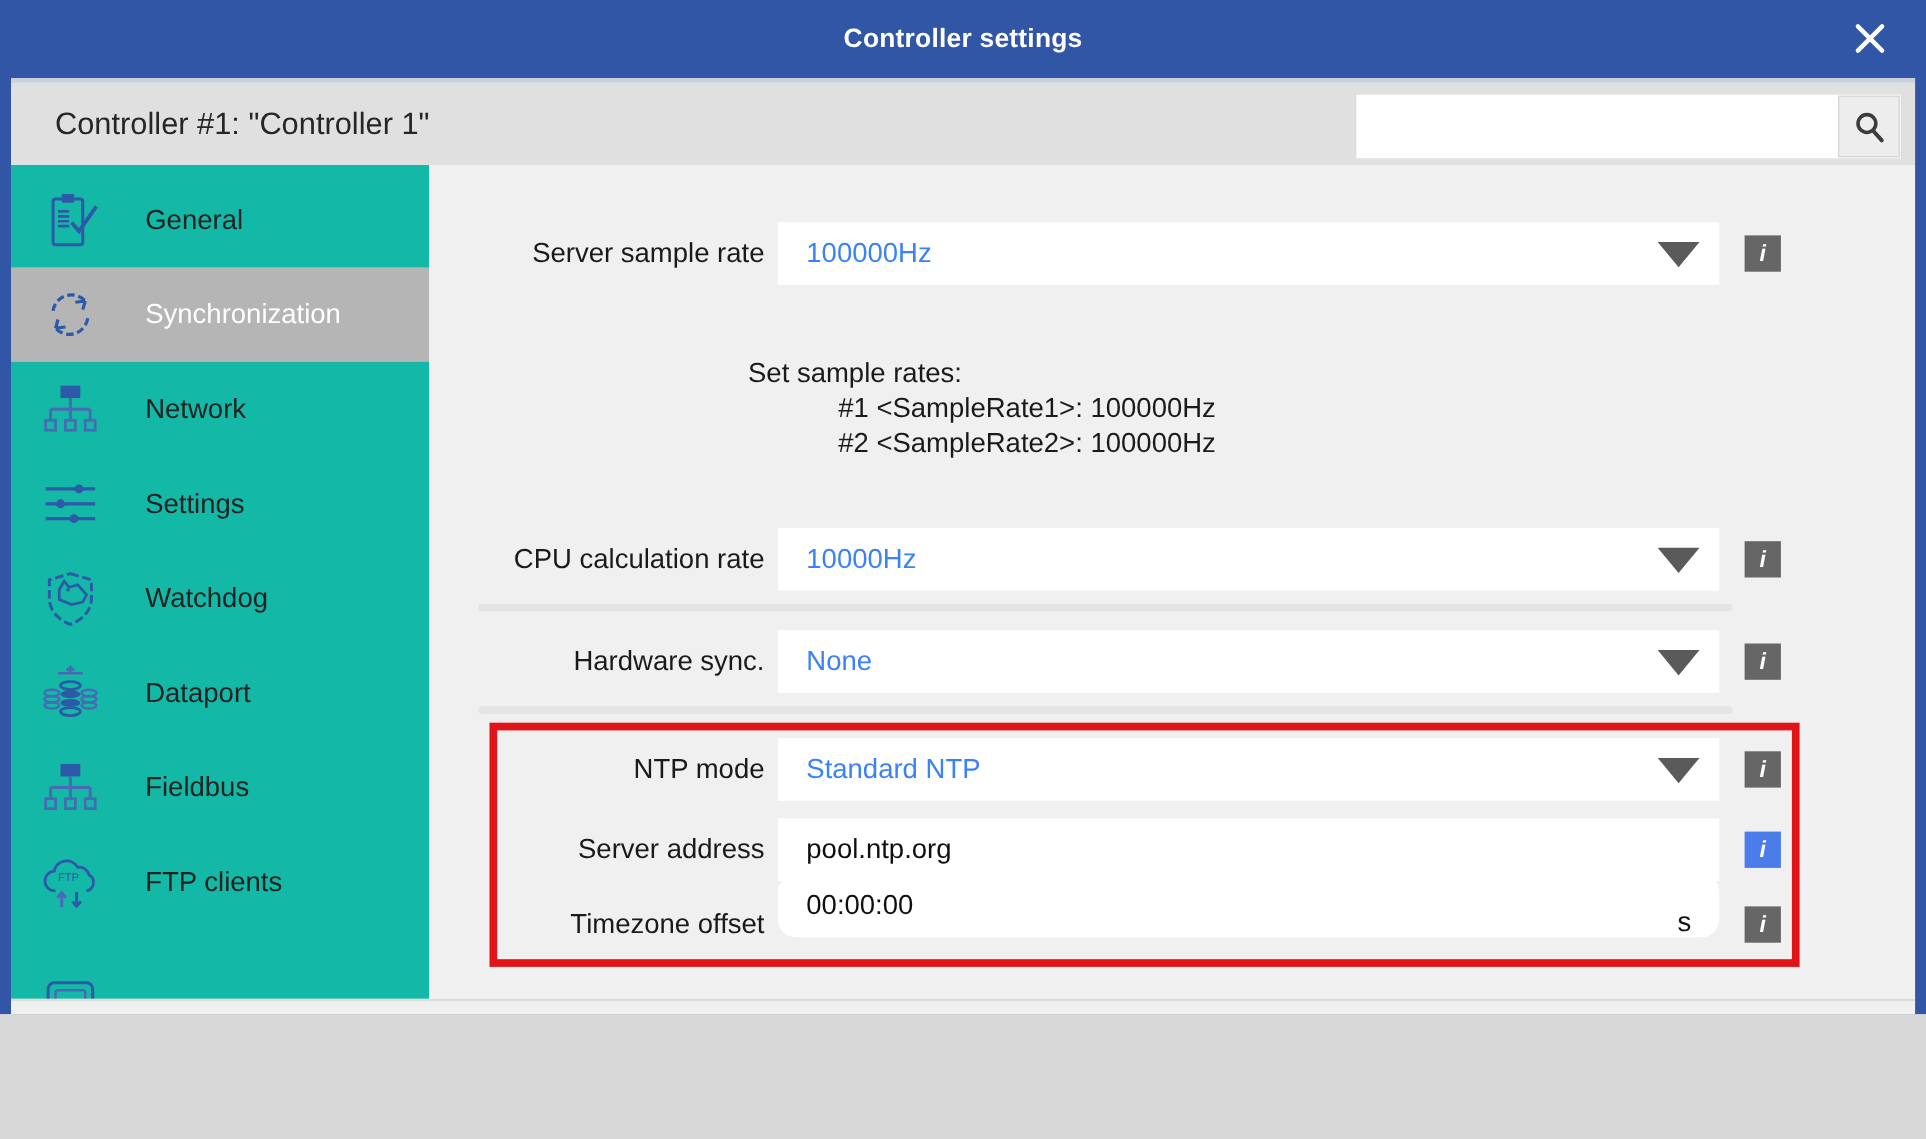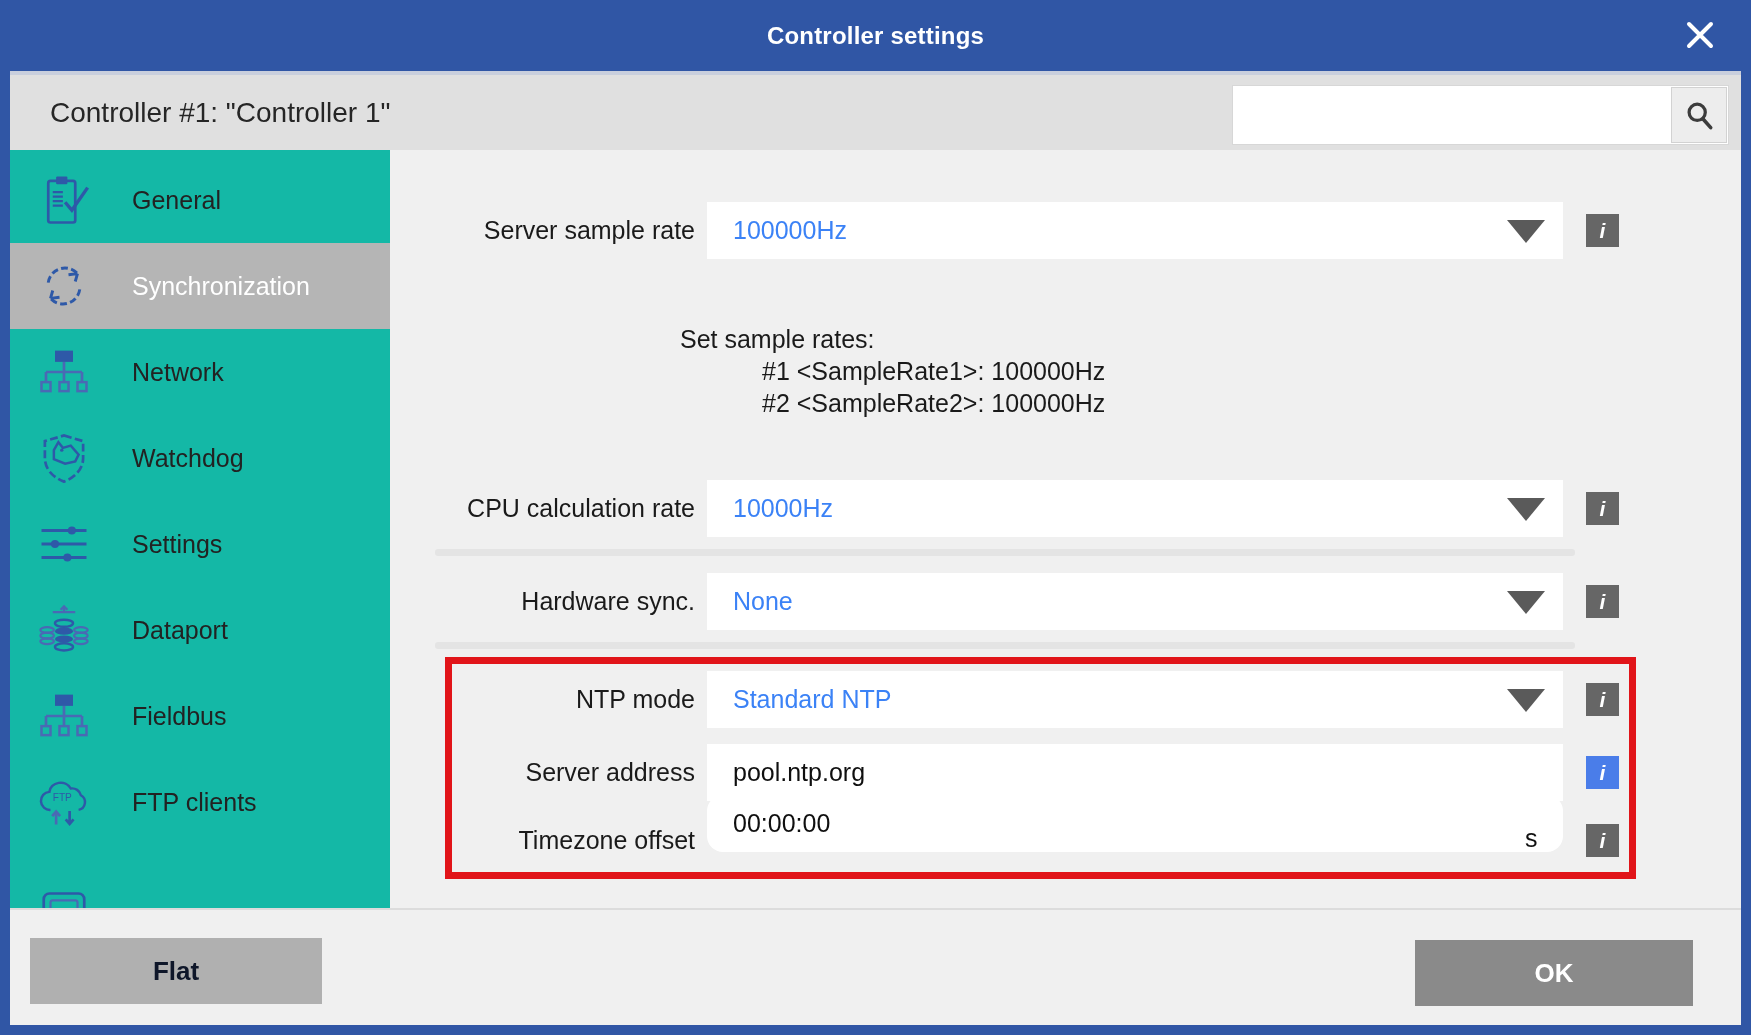--- a/index.html
+++ b/index.html
@@ -1,16 +1,16 @@
 <!DOCTYPE html>
 <html><head>
 <meta charset="utf-8">
 <style>
   html,body{margin:0;padding:0;background:#d8d8d8;font-family:"Liberation Sans","DejaVu Sans",sans-serif;}
-  .window{position:relative;width:1751px;height:1035px;background:#3056a5;overflow:hidden;}
+  .window{position:relative;width:1751px;height:922px;background:#3056a5;overflow:hidden;}
 
   
   .titlebar{position:absolute;left:0;top:0;width:100%;height:71px;background:#3056a5;display:flex;align-items:center;justify-content:center;}
   .titlebar .ttl{color:#fff;font-size:24px;font-weight:bold;letter-spacing:.2px;}
   .closebtn{position:absolute;right:30px;top:14px;width:42px;height:42px;display:flex;align-items:center;justify-content:center;cursor:pointer;}
 
   
   .inner{position:absolute;left:10px;top:71px;width:1731px;height:954px;background:#f0f0f0;overflow:hidden;}
 
   
@@ -113,38 +113,38 @@
             <rect x="20" y="33" width="8" height="8" fill="none" stroke="#4a69b4" stroke-width="2.2"></rect>
             <rect x="36" y="33" width="8" height="8" fill="none" stroke="#4a69b4" stroke-width="2.2"></rect>
           </svg>
         </span>
         <span class="lbl">Network</span>
       </div>
 
       <div class="srow">
         <span class="icon">
           <svg width="54" height="54" viewBox="0 0 48 48">
-            <path d="M24 4 L41 9 V24 C41 34 33.5 41.5 24 45 C14.5 41.5 7 34 7 24 V9 Z" fill="none" stroke="#2e59a8" stroke-width="2.4" stroke-dasharray="7 3"></path>
-            <path d="M15 17 l4 -7 l4 5 l7 -2 l7 8 l-3 6 l-9 2 l-10 -4 z" fill="none" stroke="#2e59a8" stroke-width="2.2"></path>
-            <circle cx="22" cy="17" r="1.5" fill="#2e59a8"></circle>
-          </svg>
-        </span>
-        <span class="lbl">Watchdog</span>
-      </div>
-
-      <div class="srow">
-        <span class="icon">
-          <svg width="54" height="54" viewBox="0 0 48 48">
             <path d="M4 12h40 M4 24h40 M4 36h40" stroke="#2e59a8" stroke-width="2.6"></path>
             <circle cx="31" cy="12" r="3.6" fill="#2e59a8"></circle>
             <circle cx="16" cy="24" r="3.6" fill="#2e59a8"></circle>
             <circle cx="27" cy="36" r="3.6" fill="#2e59a8"></circle>
           </svg>
         </span>
         <span class="lbl">Settings</span>
+      </div>
+
+      <div class="srow">
+        <span class="icon">
+          <svg width="54" height="54" viewBox="0 0 48 48">
+            <path d="M24 4 L41 9 V24 C41 34 33.5 41.5 24 45 C14.5 41.5 7 34 7 24 V9 Z" fill="none" stroke="#2e59a8" stroke-width="2.4" stroke-dasharray="7 3"></path>
+            <path d="M15 17 l4 -7 l4 5 l7 -2 l7 8 l-3 6 l-9 2 l-10 -4 z" fill="none" stroke="#2e59a8" stroke-width="2.2"></path>
+            <circle cx="22" cy="17" r="1.5" fill="#2e59a8"></circle>
+          </svg>
+        </span>
+        <span class="lbl">Watchdog</span>
       </div>
 
       <div class="srow">
         <span class="icon">
           <svg width="54" height="54" viewBox="0 0 48 48">
             <path d="M14 8h20 M24 8v-5 M21 6l3-3 3 3" fill="none" stroke="#4a69b4" stroke-width="2"></path>
             <ellipse cx="9" cy="24" rx="6" ry="2.6" fill="none" stroke="#4a69b4" stroke-width="2"></ellipse>
             <ellipse cx="9" cy="29" rx="6" ry="2.6" fill="none" stroke="#4a69b4" stroke-width="2"></ellipse>
             <ellipse cx="9" cy="34" rx="6" ry="2.6" fill="none" stroke="#4a69b4" stroke-width="2"></ellipse>
             <ellipse cx="39" cy="24" rx="6" ry="2.6" fill="none" stroke="#4a69b4" stroke-width="2"></ellipse>

